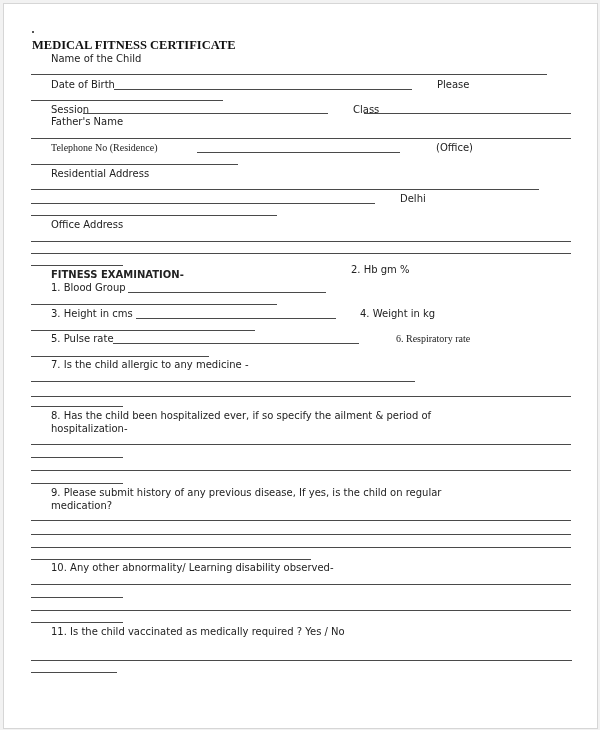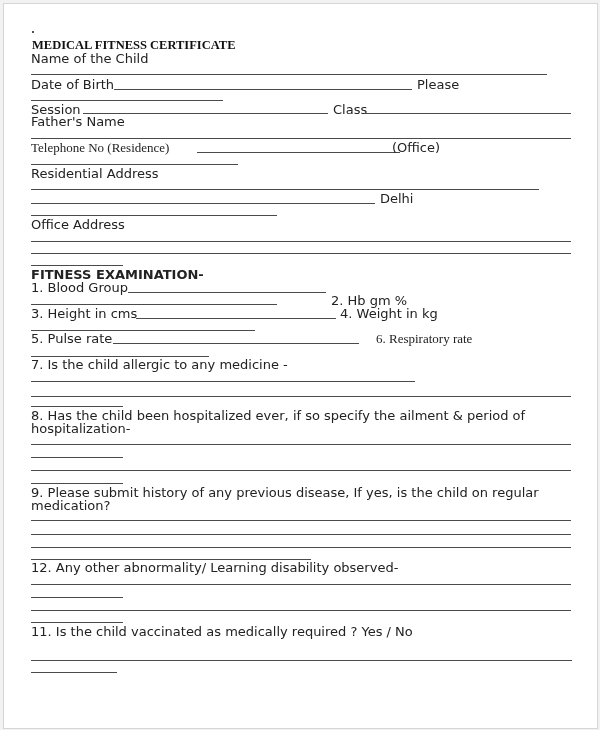--- a/index.html
+++ b/index.html
@@ -8,22 +8,23 @@
     background: #f2f2f2;
     font-family: "DejaVu Sans", sans-serif;
     color: #1a1a1a;
   }
   .page {
     position: absolute; left: 3px; top: 3px; width: 593px; height: 724px;
     background: #ffffff;
     border: 1px solid #d6d6d6;
   }
   .t {
-    position: absolute; font-size: 13px; line-height: 13px; white-space: nowrap;
+    position: absolute; font-size: 10px; line-height: 13px; white-space: nowrap;
     color: #222;
+    margin-left: 20px;
   }
   .title {
     position: absolute; font-family: "Liberation Serif", "DejaVu Serif", serif;
     font-weight: bold; font-size: 12.5px; line-height: 14px; white-space: nowrap; color: #111;
   }
   .b { font-weight: bold; }
   .ln {
     position: absolute; height: 0; border-top: 1px solid #4a4a4a;
   }
   .dot { position: absolute; width: 2px; height: 2px; background: #555; }
@@ -47,39 +48,39 @@
   <div class="t" style="left:27px;top:99px;">Session</div>
   <div class="ln" style="left:79px;top:109px;width:245px;"></div>
   <div class="t" style="left:329px;top:99px;">Class</div>
   <div class="ln" style="left:360px;top:109px;width:207px;"></div>
 
   <div class="t" style="left:27px;top:111px;">Father's Name</div>
   <div class="ln" style="left:27px;top:134px;width:540px;"></div>
 
   <div class="t" style="left:27px;top:137px;font-family:Liberation Serif, serif;">Telephone No (Residence)</div>
   <div class="ln" style="left:193px;top:148px;width:203px;"></div>
-  <div class="t" style="left:388px;top:137px;">(Office)</div>
+  <div class="t" style="left:412px;top:137px;">(Office)</div>
   <div class="ln" style="left:27px;top:160px;width:207px;"></div>
 
   <div class="t" style="left:27px;top:163px;">Residential Address</div>
   <div class="ln" style="left:27px;top:185px;width:508px;"></div>
   <div class="ln" style="left:27px;top:199px;width:344px;"></div>
   <div class="t" style="left:376px;top:188px;">Delhi</div>
   <div class="ln" style="left:27px;top:211px;width:246px;"></div>
 
   <div class="t" style="left:27px;top:214px;">Office Address</div>
   <div class="ln" style="left:27px;top:237px;width:540px;"></div>
   <div class="ln" style="left:27px;top:249px;width:540px;"></div>
   <div class="ln" style="left:27px;top:261px;width:92px;"></div>
 
   <div class="t b" style="left:27px;top:264px;">FITNESS EXAMINATION-</div>
 
   <div class="t" style="left:27px;top:277px;">1. Blood Group</div>
   <div class="ln" style="left:124px;top:288px;width:198px;"></div>
-  <div class="t" style="left:327px;top:290px;">2. Hb gm %</div>
+  <div class="t" style="left:327px;top:259px;">2. Hb gm %</div>
   <div class="ln" style="left:27px;top:300px;width:246px;"></div>
 
   <div class="t" style="left:27px;top:303px;">3. Height in cms</div>
   <div class="ln" style="left:132px;top:314px;width:200px;"></div>
   <div class="t" style="left:336px;top:303px;">4. Weight in kg</div>
   <div class="ln" style="left:27px;top:326px;width:224px;"></div>
 
   <div class="t" style="left:27px;top:328px;">5. Pulse rate</div>
   <div class="ln" style="left:109px;top:339px;width:246px;"></div>
   <div class="t" style="left:372px;top:328px;font-family:Liberation Serif, serif;">6. Respiratory rate</div>
@@ -97,21 +98,21 @@
   <div class="ln" style="left:27px;top:466px;width:540px;"></div>
   <div class="ln" style="left:27px;top:479px;width:92px;"></div>
 
   <div class="t" style="left:27px;top:482px;">9. Please submit history of any previous disease, If yes, is the child on regular</div>
   <div class="t" style="left:27px;top:495px;">medication?</div>
   <div class="ln" style="left:27px;top:516px;width:540px;"></div>
   <div class="ln" style="left:27px;top:530px;width:540px;"></div>
   <div class="ln" style="left:27px;top:543px;width:540px;"></div>
   <div class="ln" style="left:27px;top:555px;width:280px;"></div>
 
-  <div class="t" style="left:27px;top:557px;">12. Any other abnormality/ Learning disability observed-</div>
+  <div class="t" style="left:27px;top:557px;">10. Any other abnormality/ Learning disability observed-</div>
   <div class="ln" style="left:27px;top:580px;width:540px;"></div>
   <div class="ln" style="left:27px;top:593px;width:92px;"></div>
   <div class="ln" style="left:27px;top:606px;width:540px;"></div>
   <div class="ln" style="left:27px;top:618px;width:92px;"></div>
 
   <div class="t" style="left:27px;top:621px;">11. Is the child vaccinated as medically required ? Yes / No</div>
   <div class="ln" style="left:27px;top:656px;width:541px;"></div>
   <div class="ln" style="left:27px;top:668px;width:86px;"></div>
 </div>
 

